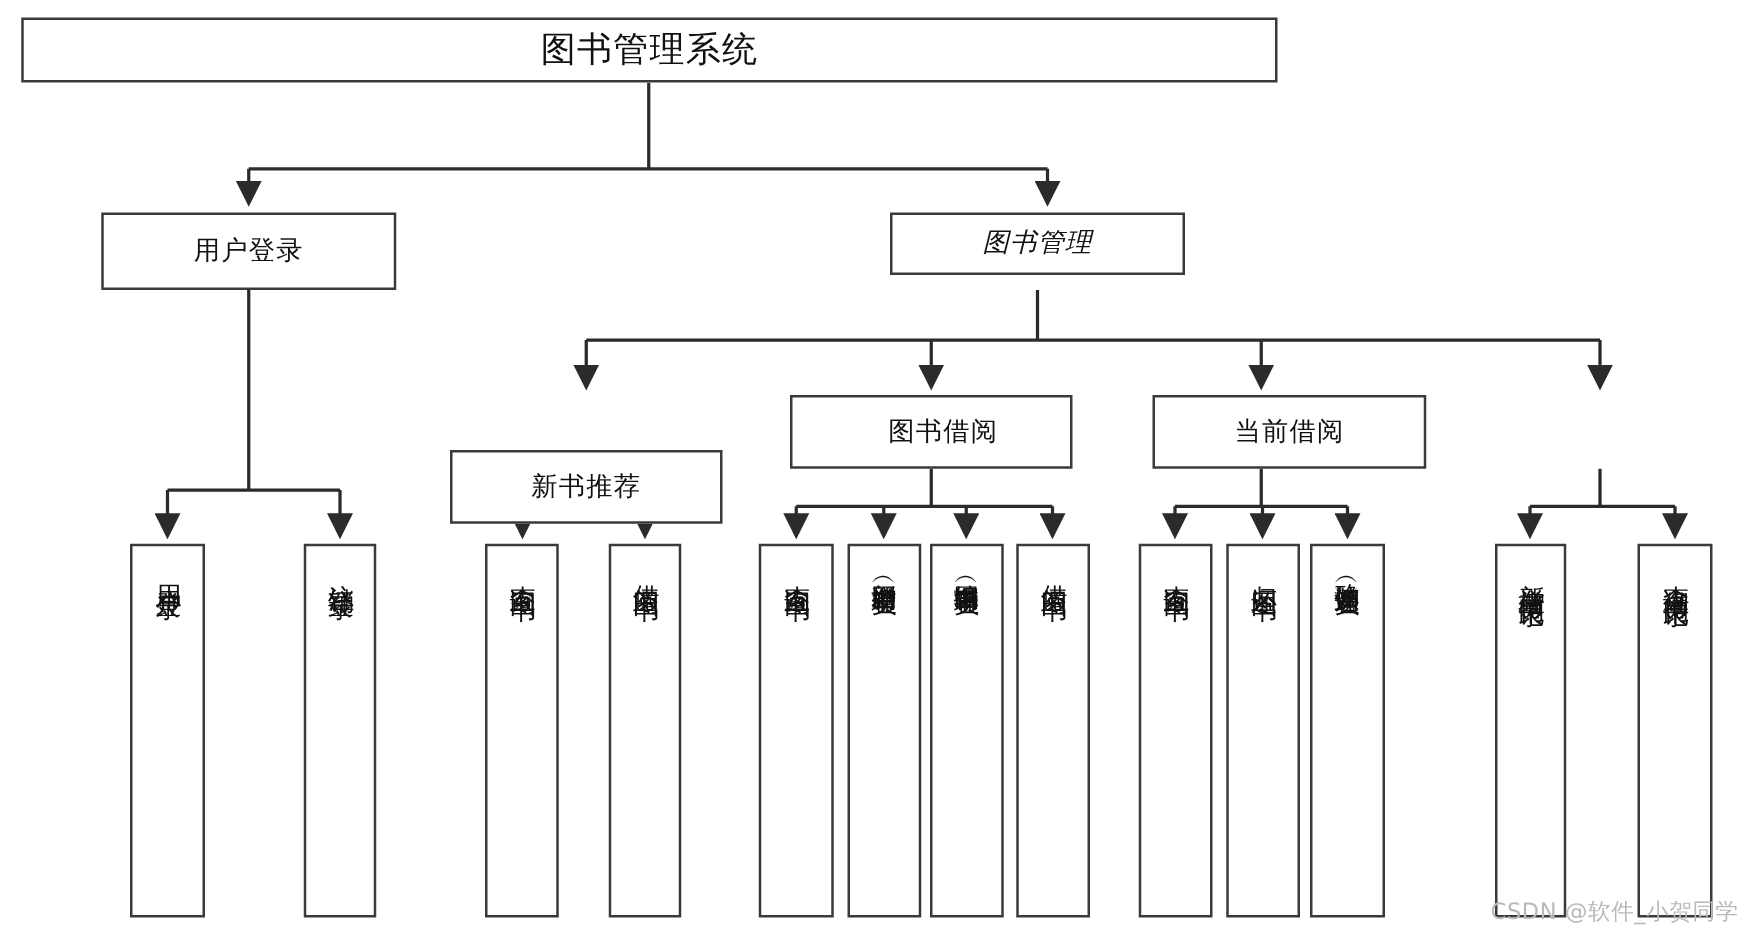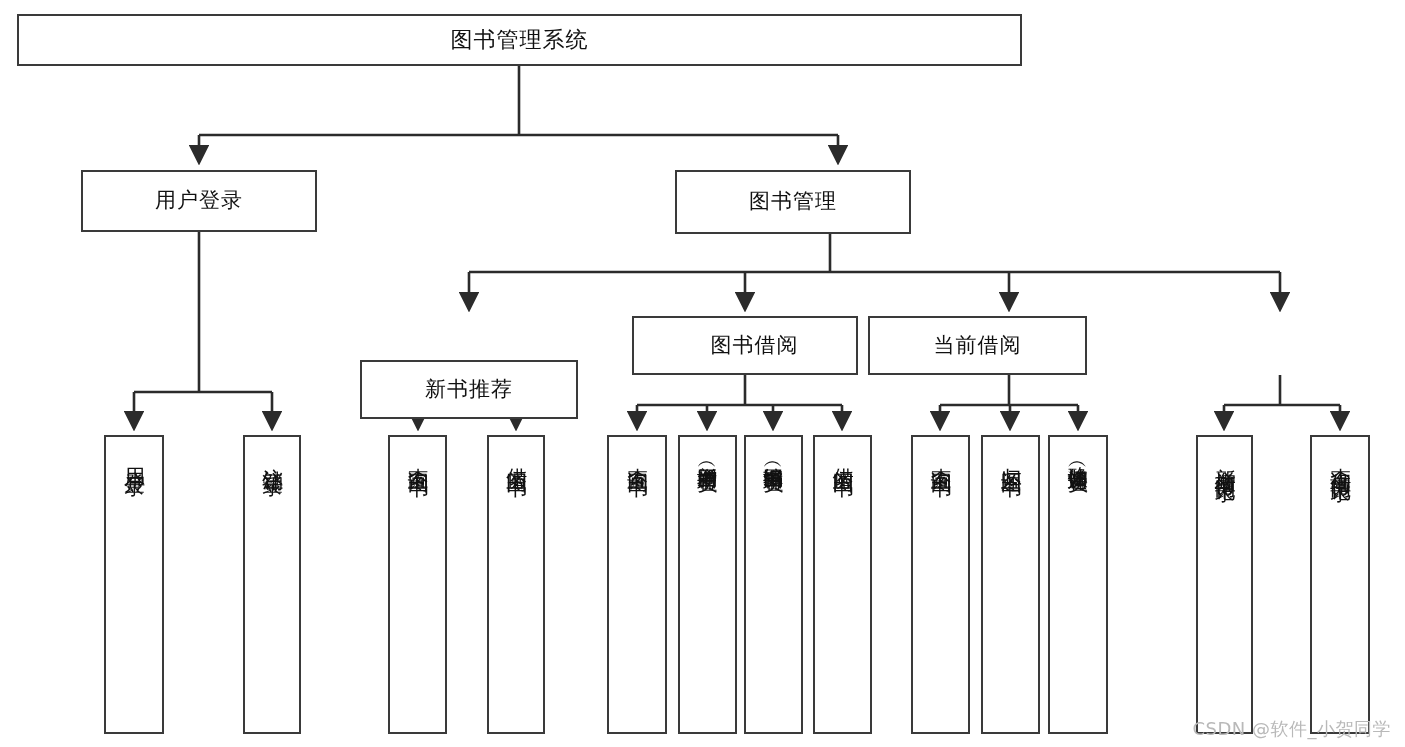--- a/index.html
+++ b/index.html
@@ -35,21 +35,21 @@
     align-items: center;
     justify-content: center;
     color: #111111;
   }
   .node.horiz {
     font-size: 21px;
     letter-spacing: 1px;
     line-height: 1.2;
   }
   .node.root {
-    font-size: 22px;
+    font-size: 28px;
   }
   .node.leaf {
     align-items: flex-start;
     padding-top: 14px;
   }
   .node.leaf .vtext {
     writing-mode: vertical-rl;
     text-orientation: upright;
     font-size: 21px;
     line-height: 1.32;
@@ -132,33 +132,33 @@
   </svg>
 
   <div class="node root horiz" style="left: 17px; top: 14px; width: 1005px; height: 52px;">
     <span>图书管理系统</span>
   </div>
 
   <div class="node horiz" style="left: 81px; top: 170px; width: 236px; height: 62px;">
     <span>用户登录</span>
   </div>
 
-  <div class="node horiz" style="left: 675px; top: 170px; width: 236px; height: 64px;">
+  <div class="node horiz" style="left: 712px; top: 170px; width: 236px; height: 50px; font-style: italic;">
     <span>图书管理</span>
   </div>
 
   <div class="node horiz" style="left: 360px; top: 316px; width: 218px; height: 59px; margin-top: 44px;">
     <span>新书推荐</span>
   </div>
 
   <div class="node horiz" style="left: 632px; top: 316px; width: 226px; height: 59px; padding-left: 19px;">
     <span>图书借阅</span>
   </div>
 
-  <div class="node horiz" style="left: 868px; top: 316px; width: 219px; height: 59px;">
+  <div class="node horiz" style="left: 922px; top: 316px; width: 219px; height: 59px;">
     <span>当前借阅</span>
   </div>
 
 
   <div id="leaf-layer">
       <div class="node leaf" style="left: 104px; top: 435px; width: 60px; height: 299px;">
         <span class="vtext">用户登录</span>
       </div>
       <div class="node leaf" style="left: 243px; top: 435px; width: 58px; height: 299px;">
         <span class="vtext">注销登录</span>

